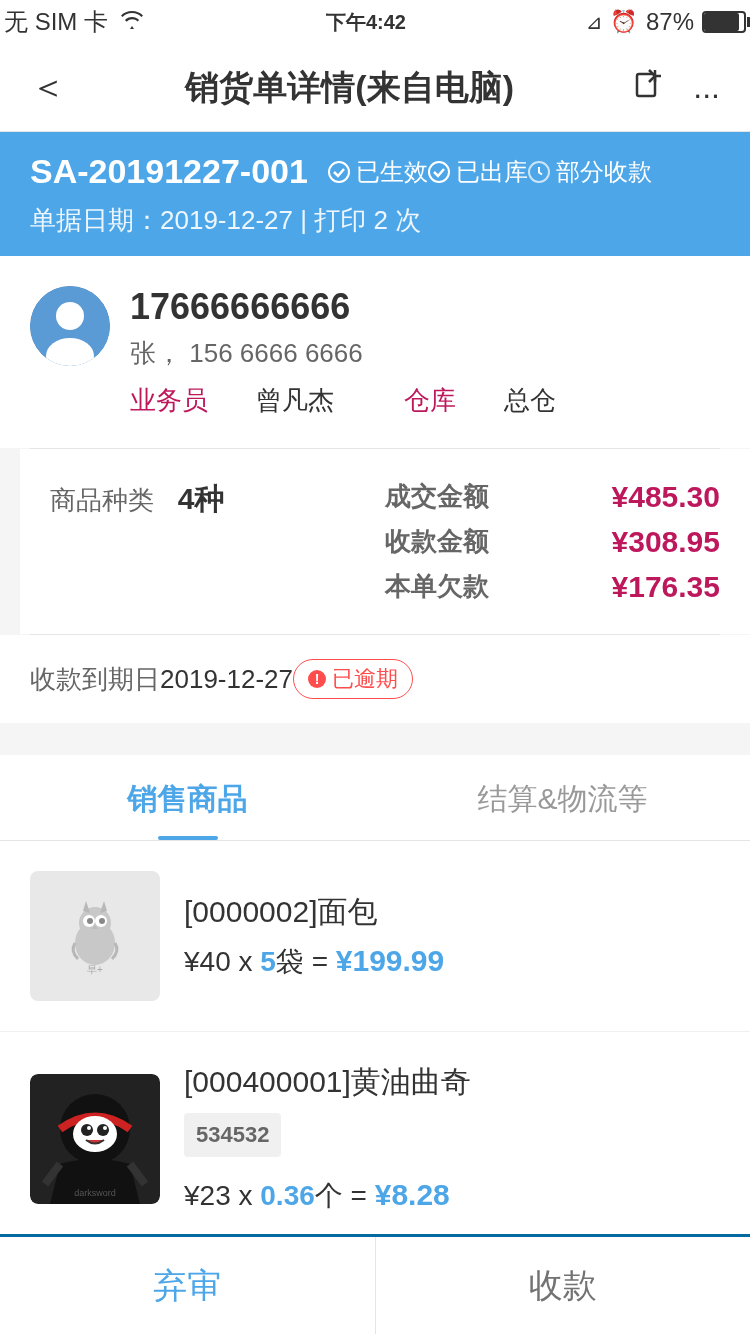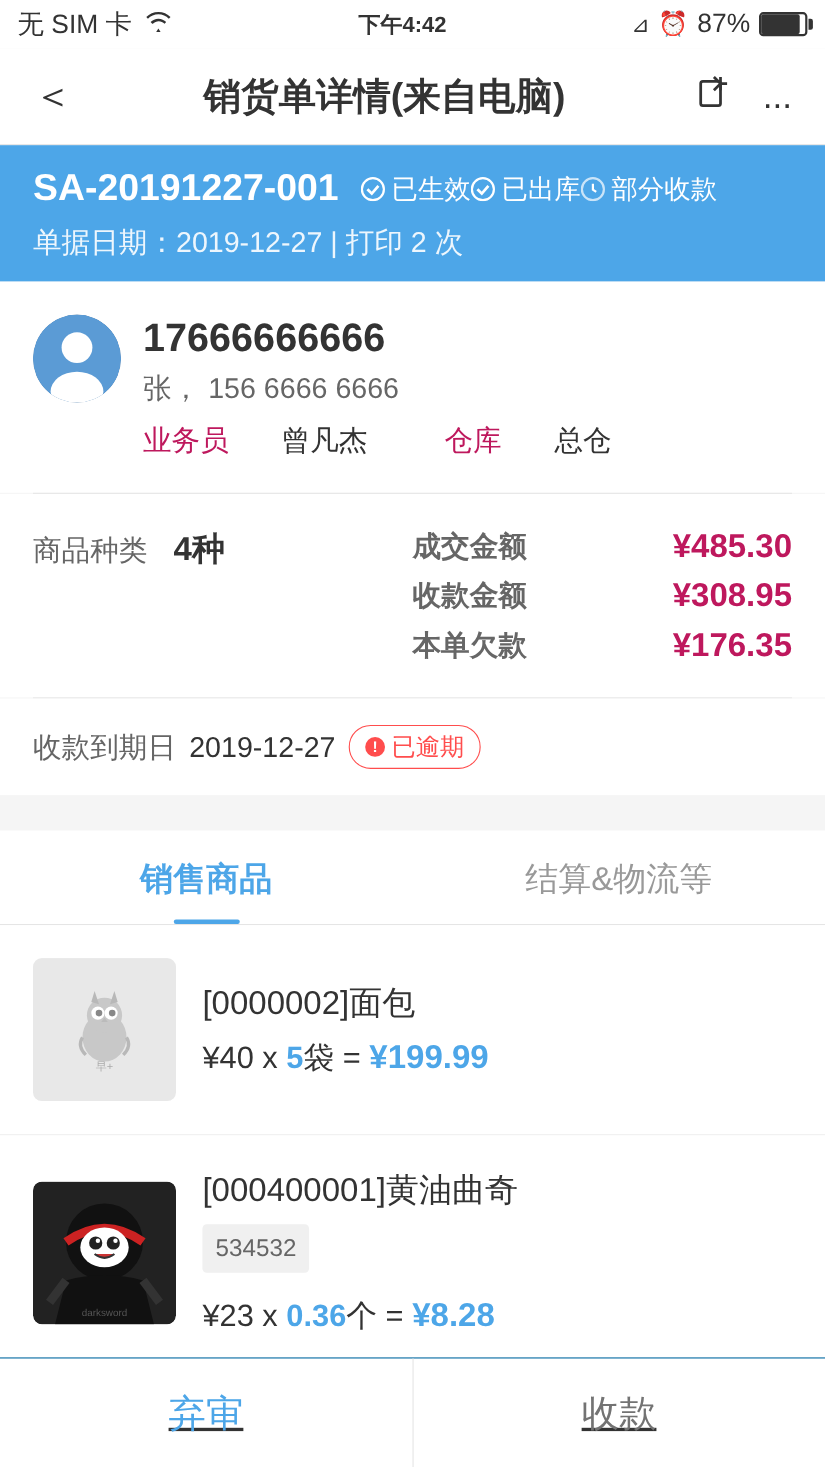--- a/index.html
+++ b/index.html
@@ -13,21 +13,21 @@
       color: #333;
     }
 
     
     .status-bar {
       height: 44px;
       background: #fff;
       display: flex;
       align-items: center;
       justify-content: space-between;
-      padding: 0 16px;
+      padding: 0 4px;
       font-size: 24px;
       font-weight: 500;
     }
     .status-left { display: flex; align-items: center; gap: 10px; }
     .status-center { font-size: 20px; font-weight: 600; }
     .status-right { display: flex; align-items: center; gap: 8px; font-size: 24px; }
     .battery-icon {
       width: 44px; height: 22px; border: 2px solid #333; border-radius: 4px;
       position: relative; display: inline-flex; align-items: center;
     }
@@ -106,40 +106,40 @@
     
     .divider { height: 16px; background: #f5f5f5; }
     .thin-divider { height: 1px; background: #e5e5e5; margin: 0 30px; }
 
     
     .summary-section {
       background: #fff;
       padding: 30px;
       display: flex;
       align-items: flex-start;
+      margin-left: 20px;
     }
     .summary-left { flex: 1; }
     .summary-label { font-size: 26px; color: #666; }
     .summary-value { font-size: 30px; color: #333; font-weight: 600; display: inline; }
     .summary-right { flex: 1; }
     .summary-row {
       display: flex; justify-content: space-between;
       align-items: center; margin-bottom: 10px;
     }
     .summary-row:last-child { margin-bottom: 0; }
     .summary-row-label { font-size: 26px; color: #666; font-weight: bold; }
     .summary-row-value { font-size: 30px; color: #be185d; font-weight: 600; }
 
     
     .payment-due {
       background: #fff;
       padding: 24px 30px;
       display: flex; align-items: center;
       font-size: 26px; color: #666;
-      gap: 12px;
     }
     .payment-due-label { color: #666; }
     .payment-due-date { color: #333; }
     .overdue-badge {
       background: #fff;
       border: 1px solid #ff4d4d;
       color: #ff4d4d;
       border-radius: 20px;
       padding: 4px 14px;
       font-size: 22px;
@@ -207,35 +207,35 @@
     .product-info { flex: 1; }
     .product-name { font-size: 30px; color: #333; margin-bottom: 10px; }
     .product-tag {
       display: inline-block;
       background: #f0f0f0;
       color: #666;
       font-size: 22px;
       padding: 9px 12px;
       border-radius: 4px;
       margin-bottom: 10px;
+      font-weight: bold;
     }
     .product-price { font-size: 28px; color: #333; }
     .product-price-highlight { color: #4da6e8; font-weight: 600; }
     .product-price-total { color: #4da6e8; font-weight: 700; font-size: 30px; }
 
     
     .bottom-bar {
       position: fixed;
       bottom: 0; left: 0;
       width: 750px;
       height: 100px;
       background: #fff;
-      border-top: 1px solid #0369a1;
-      display: flex;
-      text-decoration: underline;
+      border-top: 3px solid #0369a1;
+      display: flex;
     }
     .bottom-btn {
       flex: 1;
       display: flex; align-items: center; justify-content: center;
       font-size: 34px;
       cursor: pointer;
     }
     .bottom-btn-cancel { color: #4da6e8; border-right: 1px solid #e5e5e5; }
     .bottom-btn-confirm { color: #737373; }
   </style>

